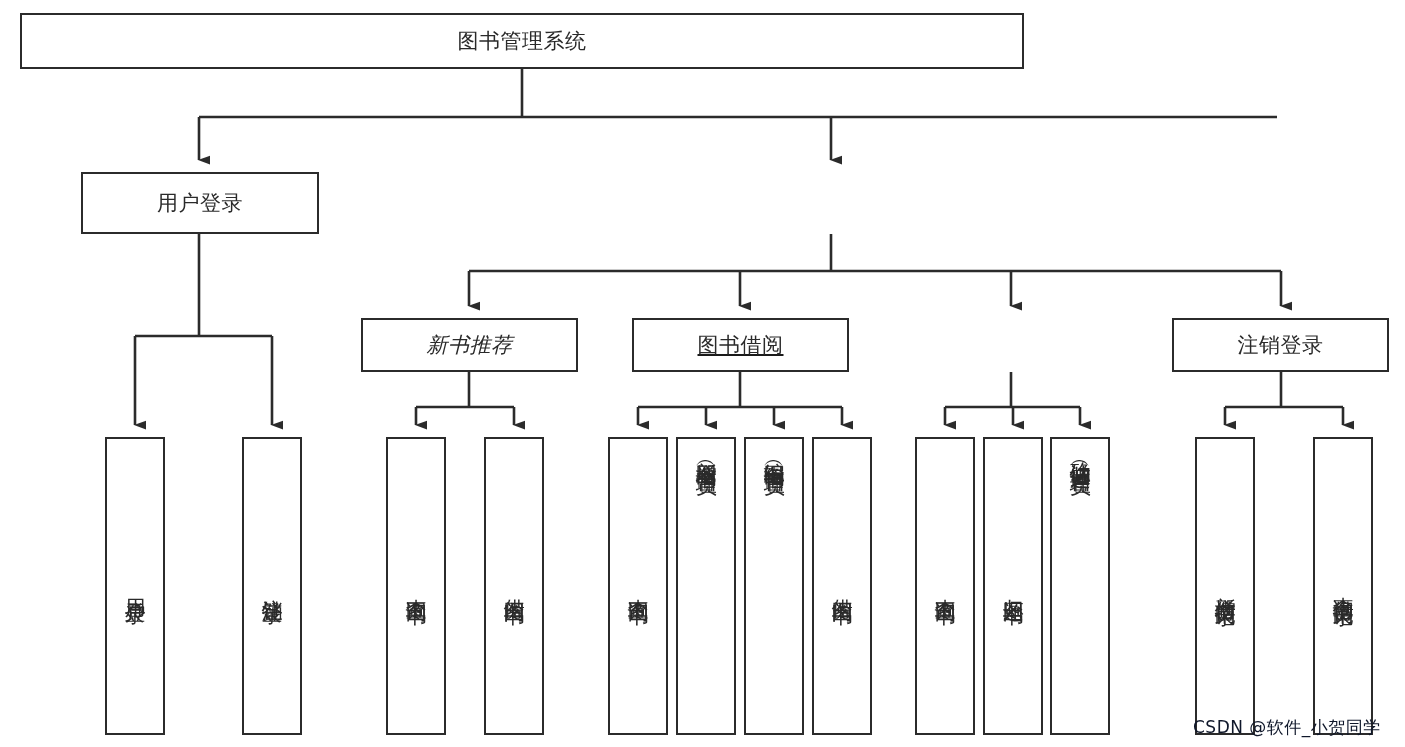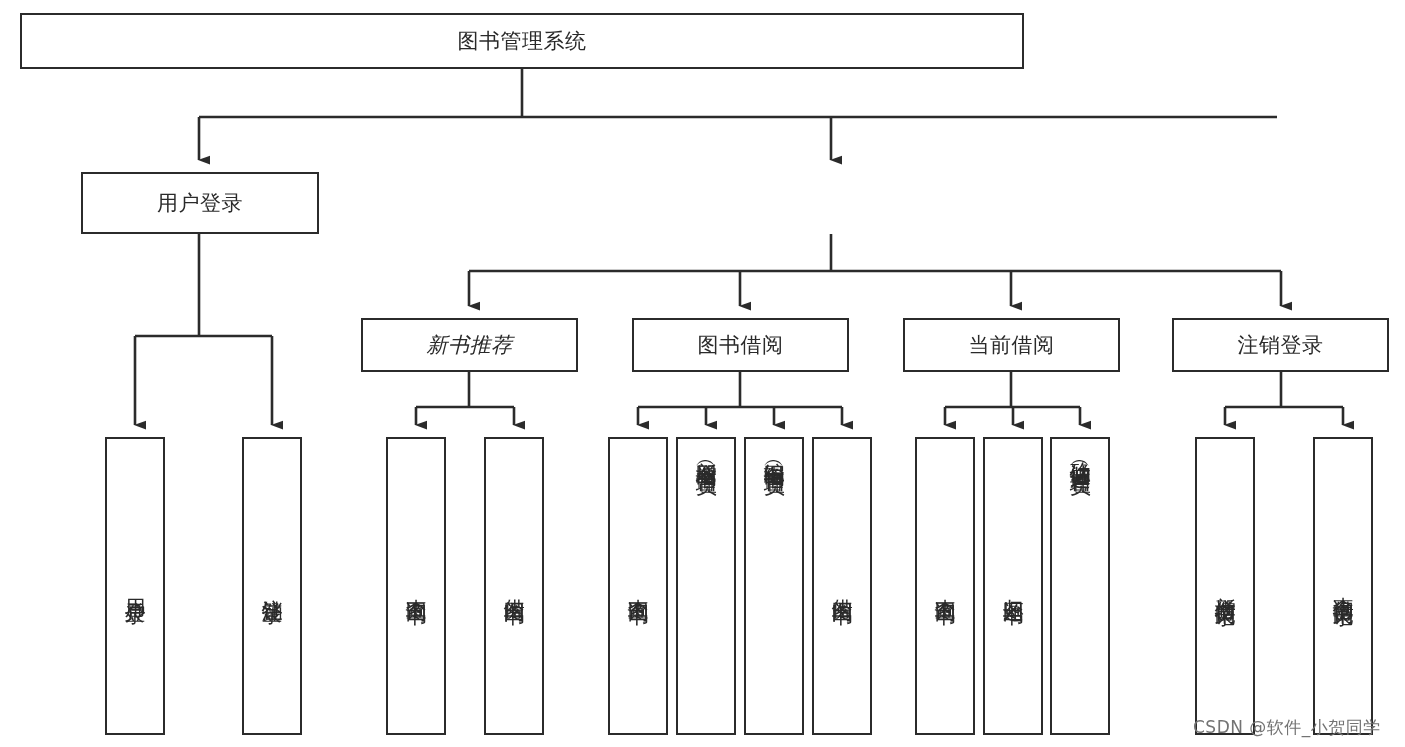--- a/index.html
+++ b/index.html
@@ -58,21 +58,21 @@
   }
   .node.leaf.center-text {
     align-items: center;
     padding-top: 0;
   }
   #watermark {
     position: absolute;
     left: 1193px;
     top: 716px;
     font-size: 17px;
-    color: #737373;
+    color: #0f172a;
     white-space: nowrap;
     letter-spacing: 0.5px;
   }
 </style>
 </head>
 <body>
 
 <div id="canvas">
 
   <svg id="edges" viewBox="0 0 1405 747" xmlns="http://www.w3.org/2000/svg">
@@ -130,25 +130,22 @@
     <span class="label">图书管理系统</span>
   </div>
 
   <div class="node" style="left:81px; top:172px; width:238px; height:62px;">
     <span class="label">用户登录</span>
   </div>
 
   <div class="node" style="left:361px; top:318px; width:217px; height:54px;font-style:italic;">
     <span class="label">新书推荐</span>
   </div>
-  <div class="node" style="left:632px; top:318px; width:217px; height:54px;">
+  <div class="node" style="left:632px; top:318px; width:217px; height:54px;text-decoration:underline;">
     <span class="label">图书借阅</span>
-  </div>
-  <div class="node" style="left:903px; top:318px; width:217px; height:54px;">
-    <span class="label">当前借阅</span>
   </div>
   <div class="node" style="left:1172px; top:318px; width:217px; height:54px;">
     <span class="label">注销登录</span>
   </div>
 
   <div class="node leaf center-text" style="left:105px; top:437px; width:60px; height:298px;">
     <span class="label">用户登录</span>
   </div>
   <div class="node leaf center-text" style="left:242px; top:437px; width:60px; height:298px;">
     <span class="label">注销登录</span>

